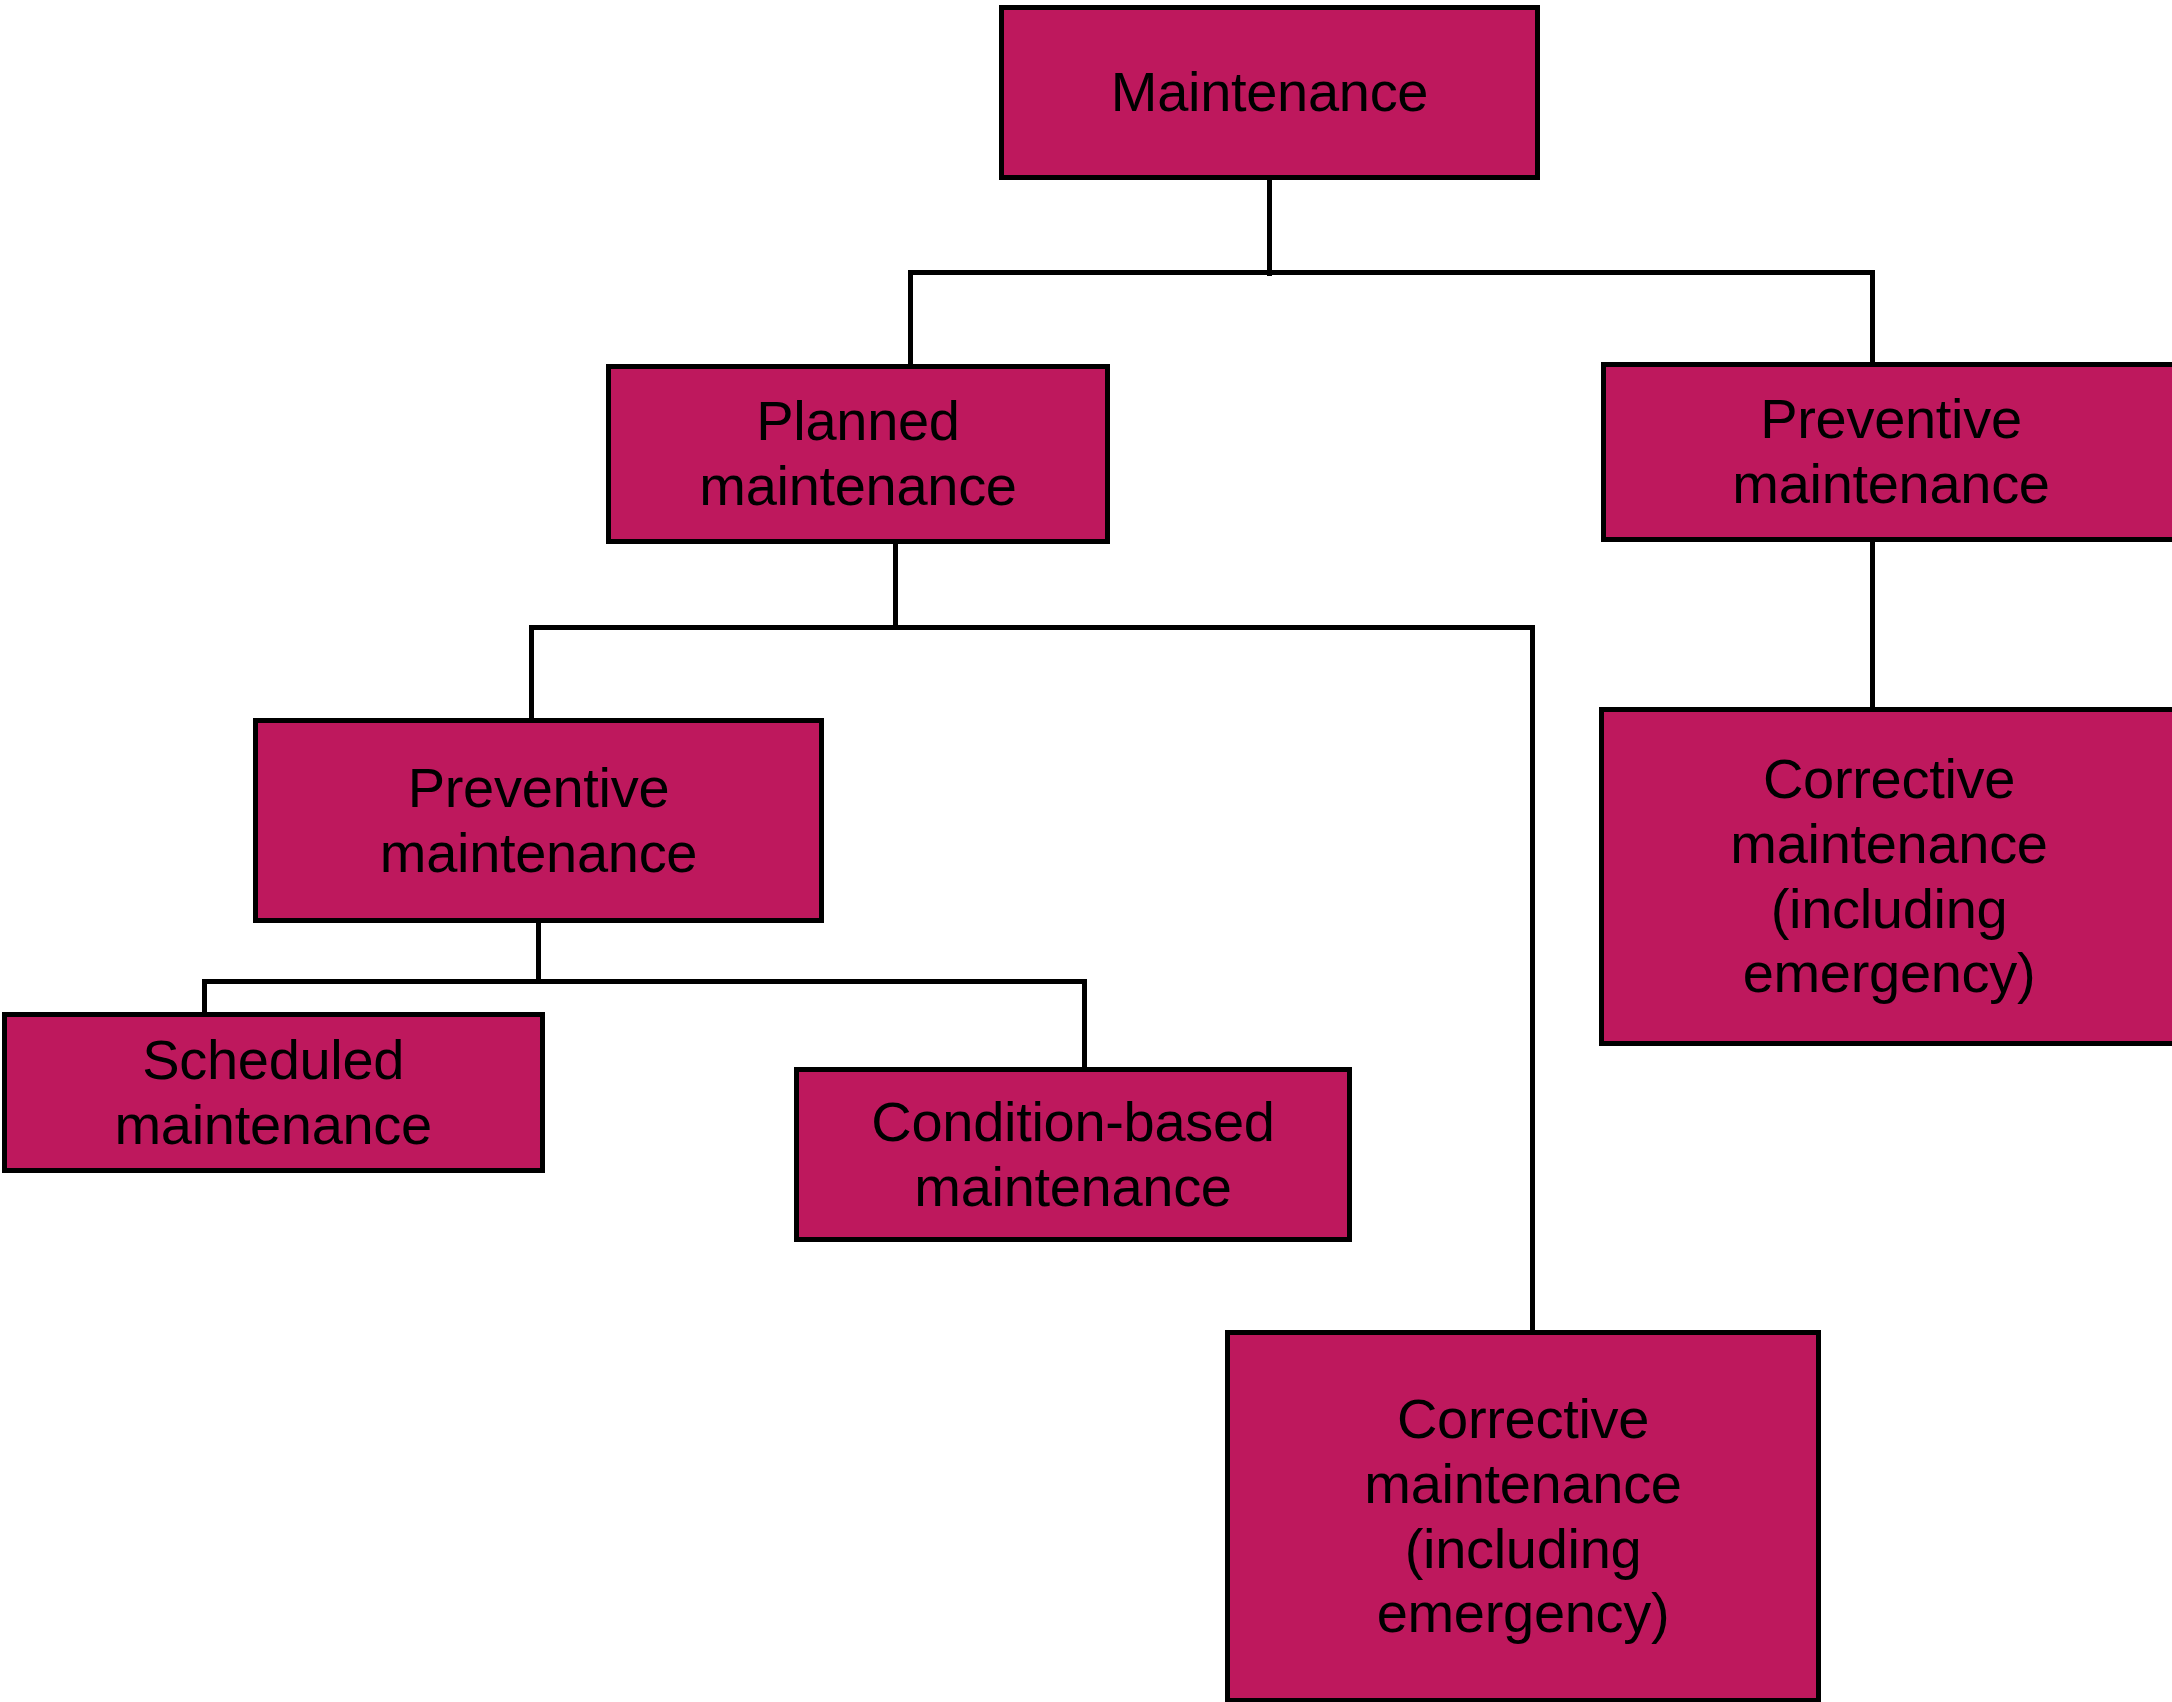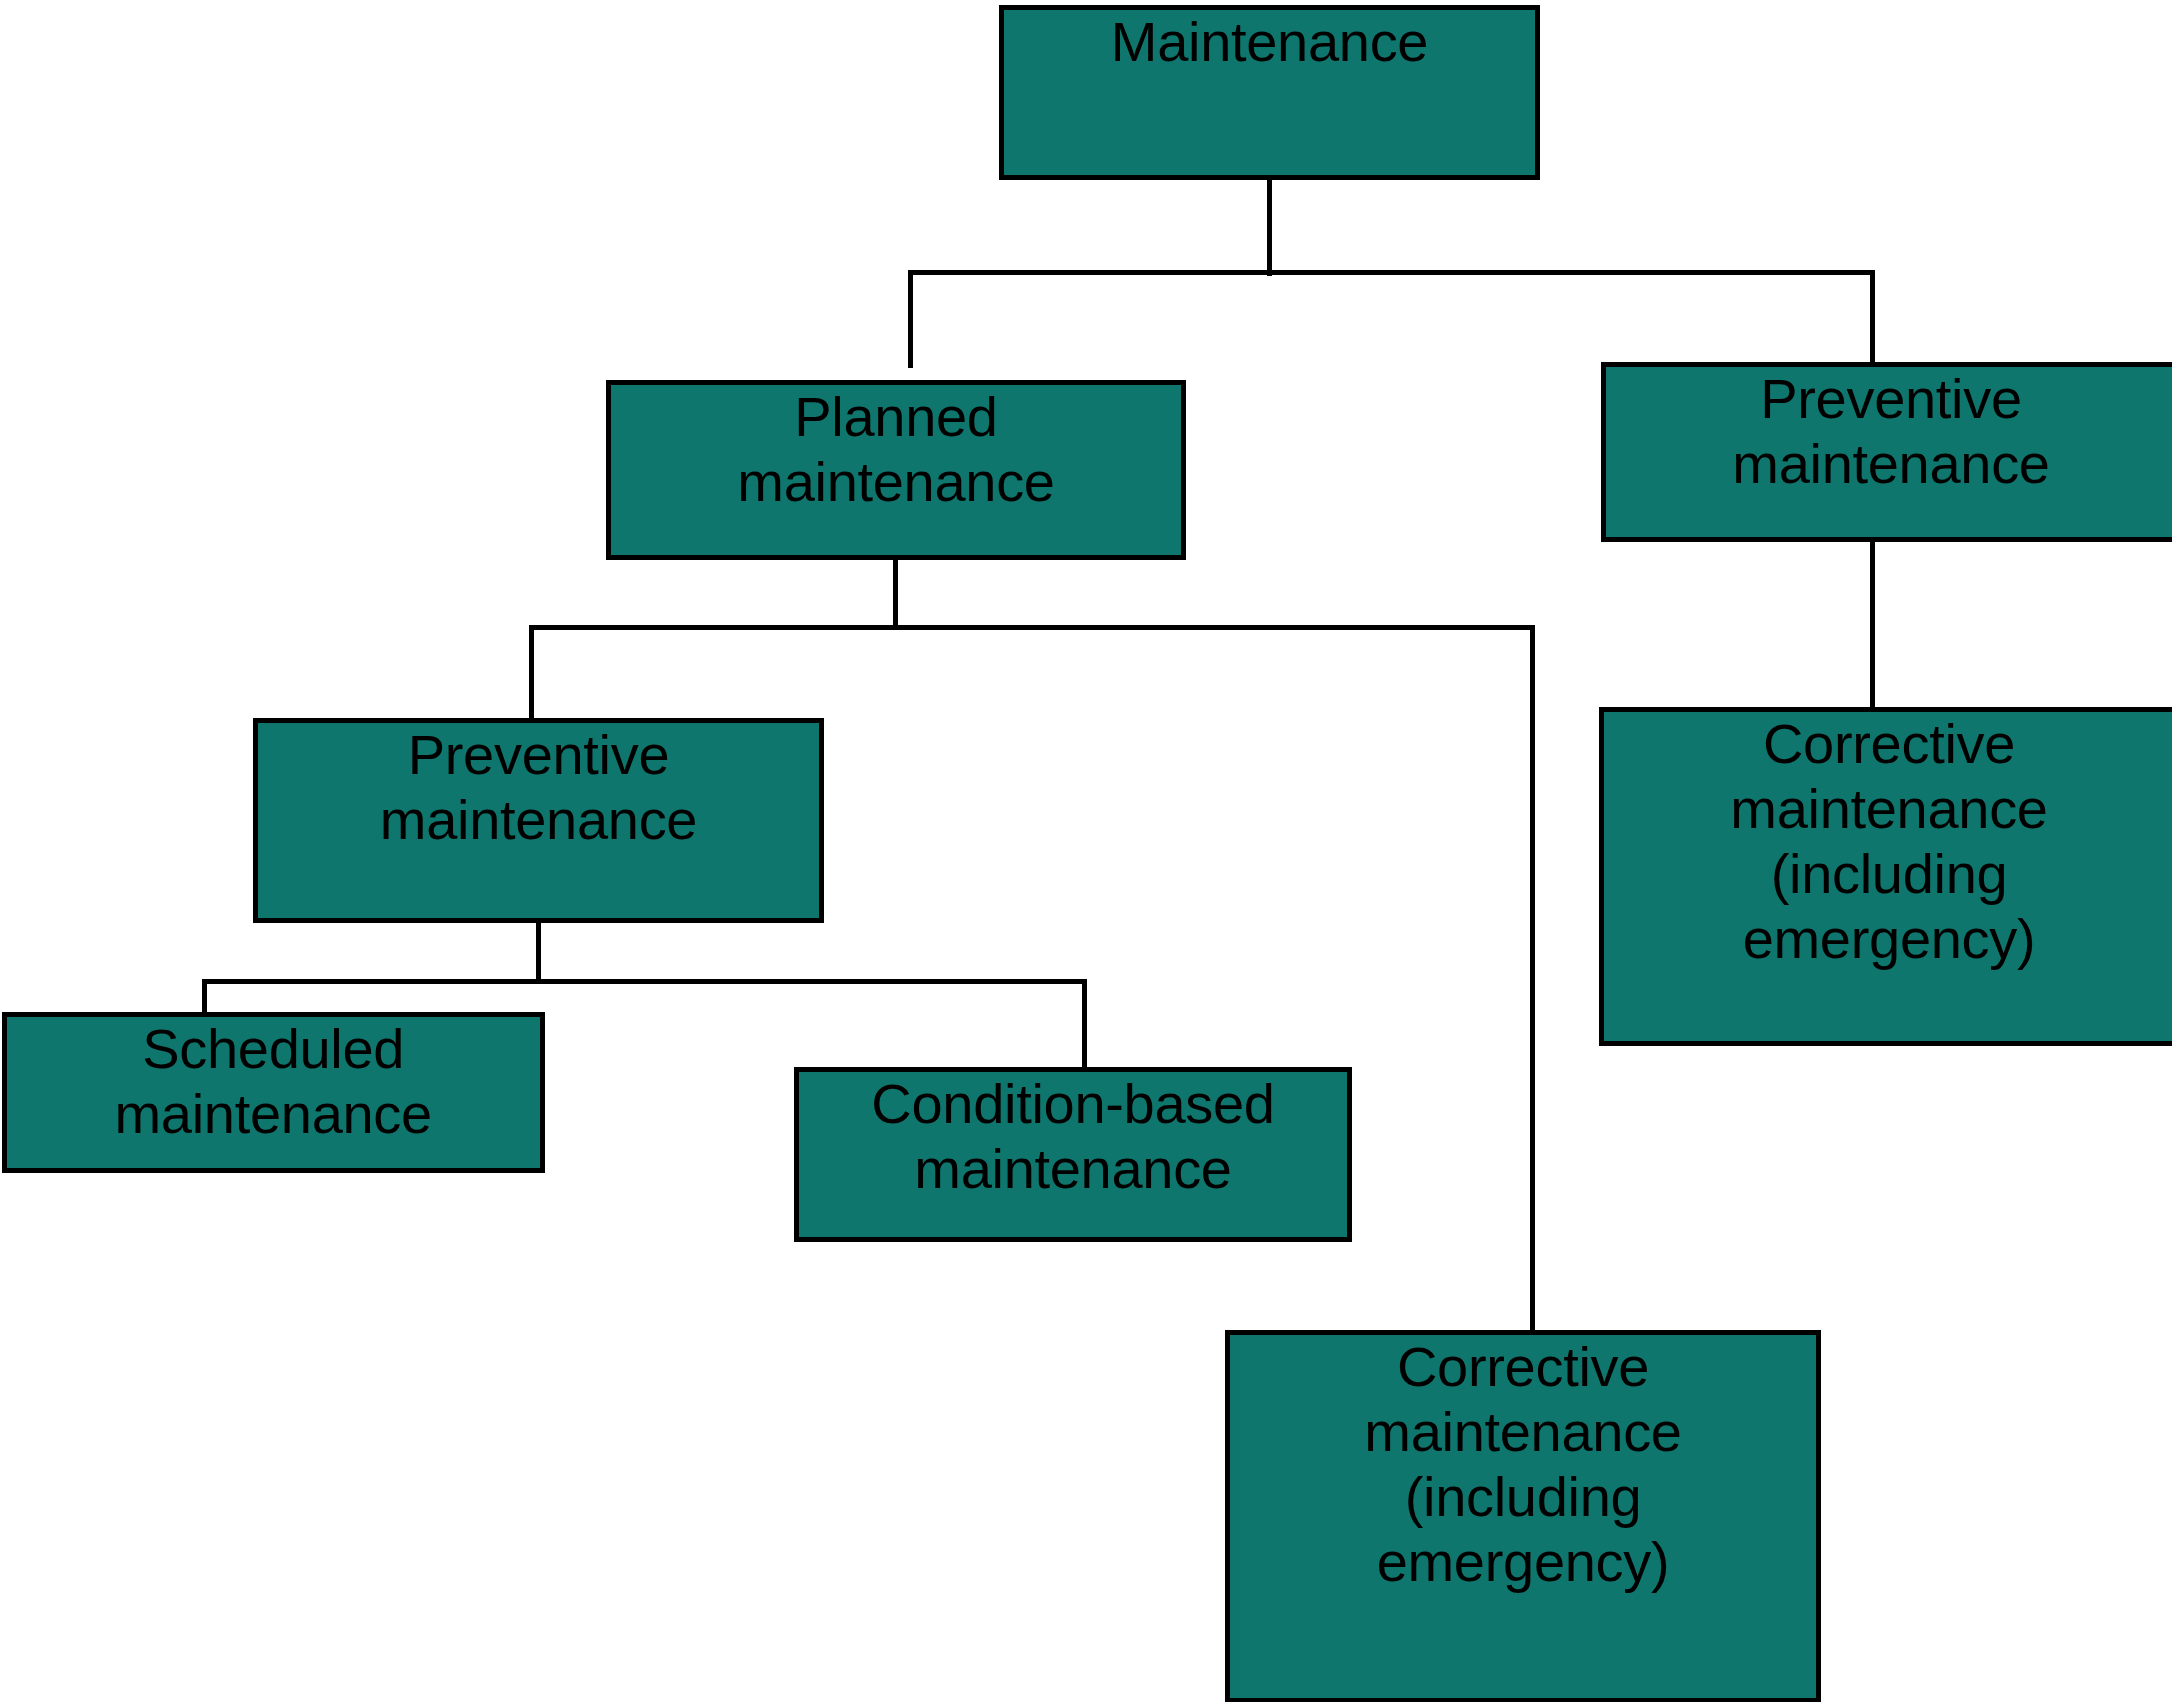--- a/index.html
+++ b/index.html
@@ -8,22 +8,23 @@
     width:2172px;
     height:1703px;
     background:#ffffff;
     font-family:"Liberation Sans", sans-serif;
     overflow:hidden;
   }
   .node{
     position:absolute;
     box-sizing:border-box;
     border:5.2px solid #000000;
-    background:#0f766e;
+    background:#be185d;
     display:flex;
+    align-items:center;
     justify-content:center;
     text-align:center;
     color:#000000;
     font-size:56px;
     line-height:1.16;
     letter-spacing:-0.3px;
     z-index:2;
   }
   .node .label{white-space:pre-line;display:block;padding:0 4.6px;}
   .hline{position:absolute;background:#000000;height:5.2px;z-index:1;}
@@ -39,21 +40,21 @@
   </div>
 
   <div class="vline" style="left:1267px; top:180px; height:96px;"></div>
 
   <div class="hline" style="left:908px; top:270px; width:967px;"></div>
 
   <div class="vline" style="left:908px; top:270px; height:98px;"></div>
 
   <div class="vline" style="left:1870px; top:270px; height:96px;"></div>
 
-  <div class="node" style="left:606px; top:364px; width:580px; height:180px;margin-top:16px;">
+  <div class="node" style="left:606px; top:364px; width:504px; height:180px;">
     <span class="label">Planned
 maintenance</span>
   </div>
 
   <div class="node" style="left:1601px; top:362px; width:580px; height:180px;">
     <span class="label">Preventive
 maintenance</span>
   </div>
 
   <div class="vline" style="left:893px; top:542px; height:87px;"></div>

